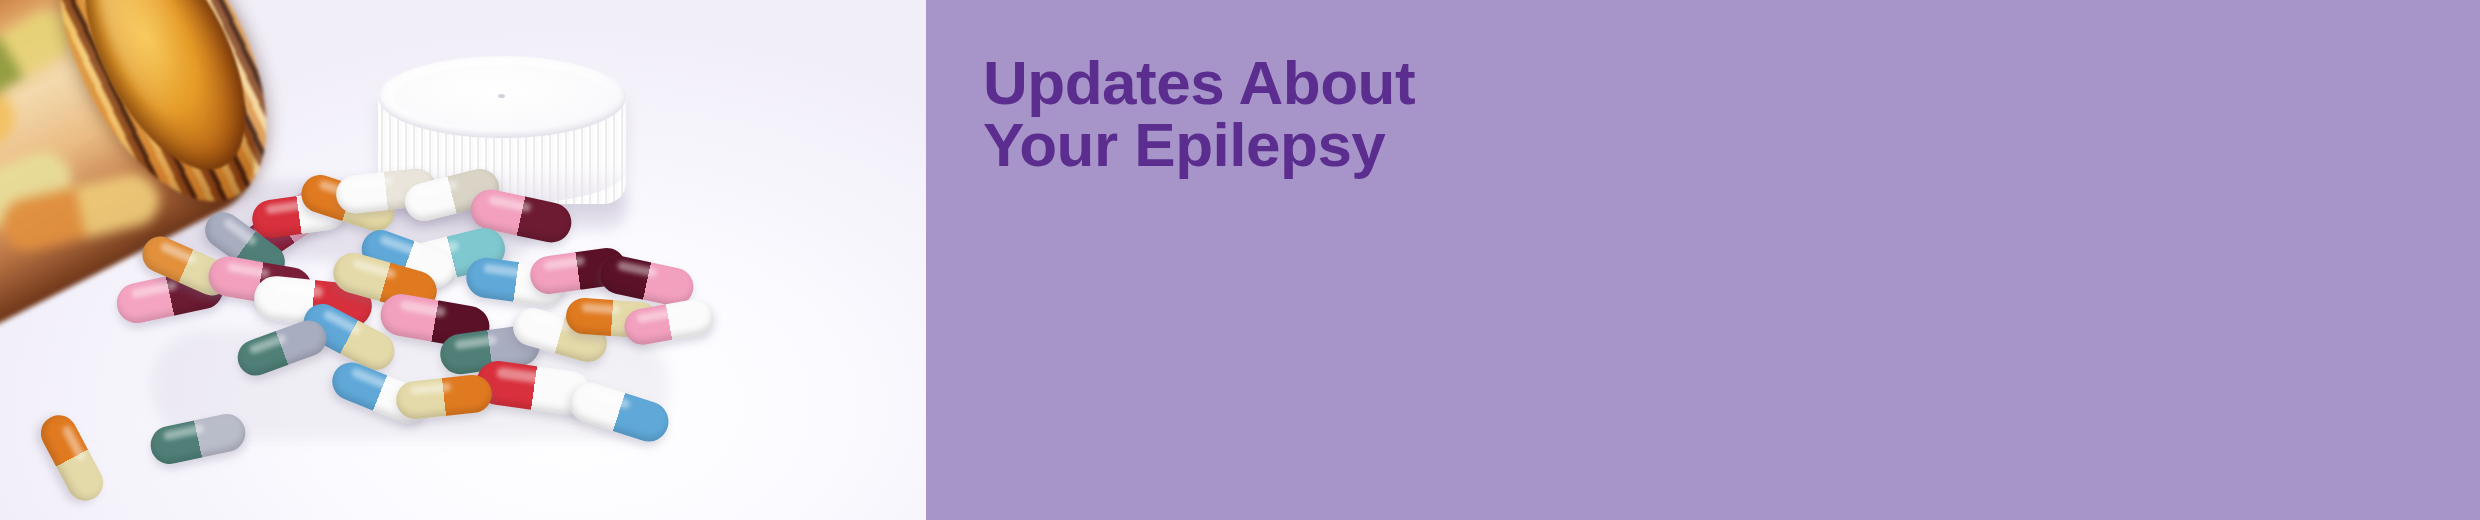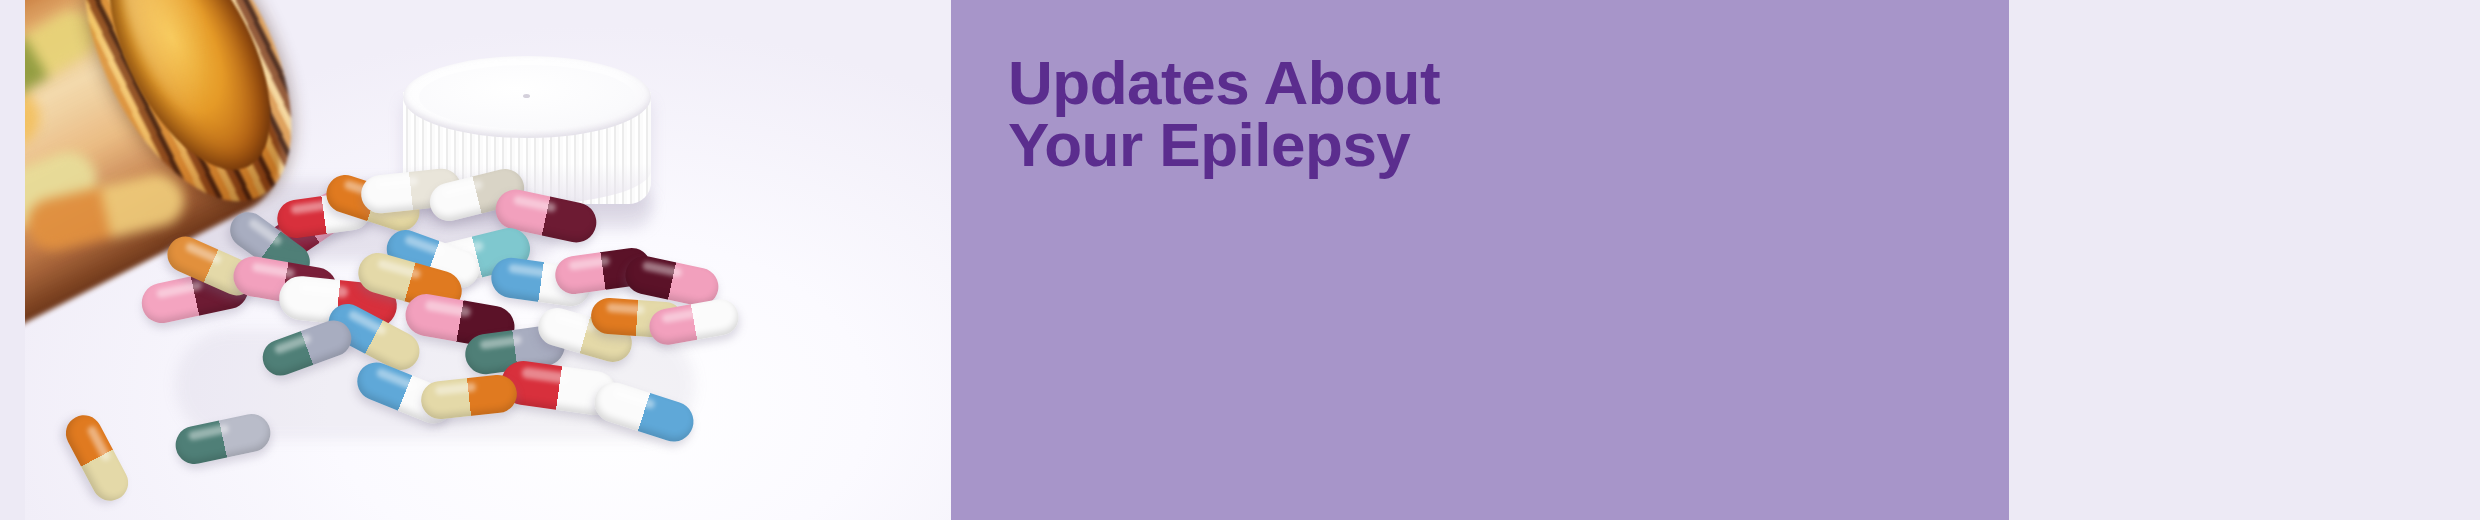--- a/index.html
+++ b/index.html
@@ -2,21 +2,21 @@
 <html><head>
 <meta charset="utf-8">
 <title>Updates About Your Epilepsy Medication</title>
 <style>
   html,body{margin:0;padding:0;}
   body{
     width:2480px;height:520px;overflow:hidden;
     font-family:"Liberation Sans","DejaVu Sans",sans-serif;
     background:#EDEAF5;
   }
-  .banner{position:relative;width:1984px;height:520px;display:flex;overflow:hidden;padding-left:25px;}
+  .banner{position:relative;width:2480px;height:520px;display:flex;overflow:hidden;}
 
   
   .photo-panel{
     position:relative;width:926px;height:520px;flex:0 0 926px;
     background:#EDEAF5;overflow:hidden;
   }
   .photo-stage{position:absolute;inset:0;overflow:hidden;}
   
   .backdrop{
     position:absolute;inset:0;

